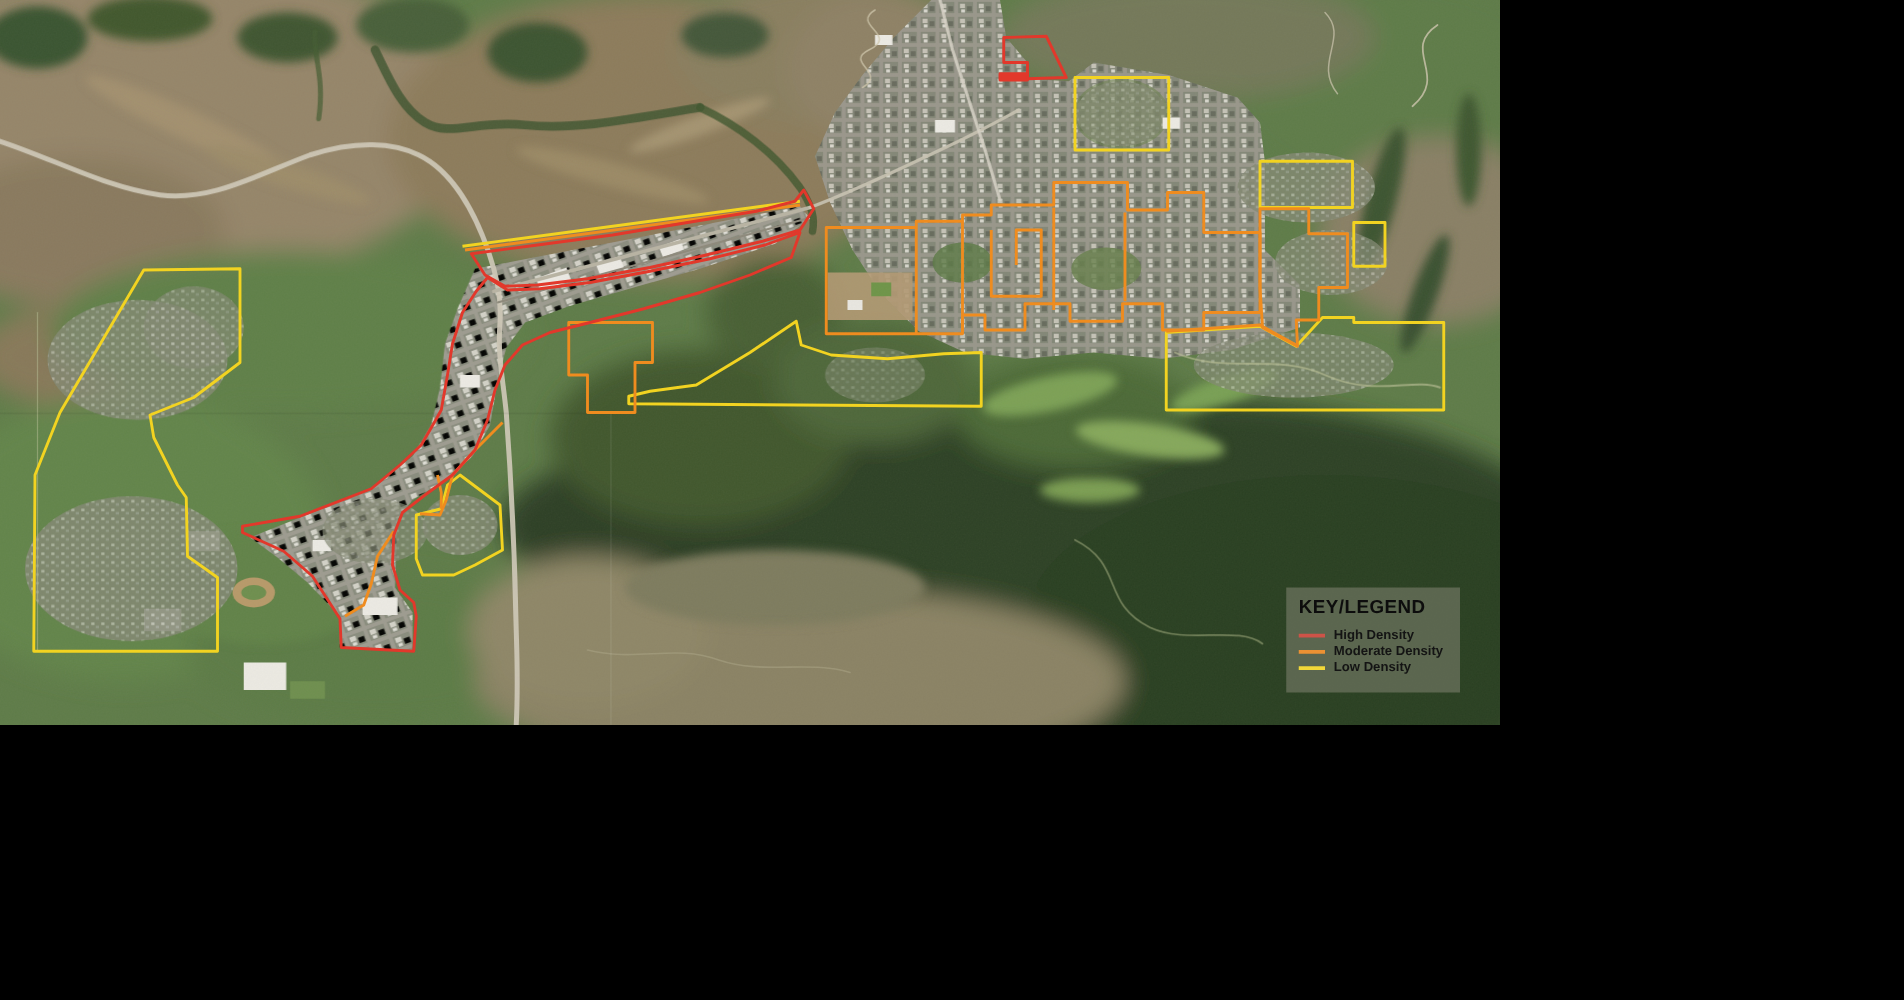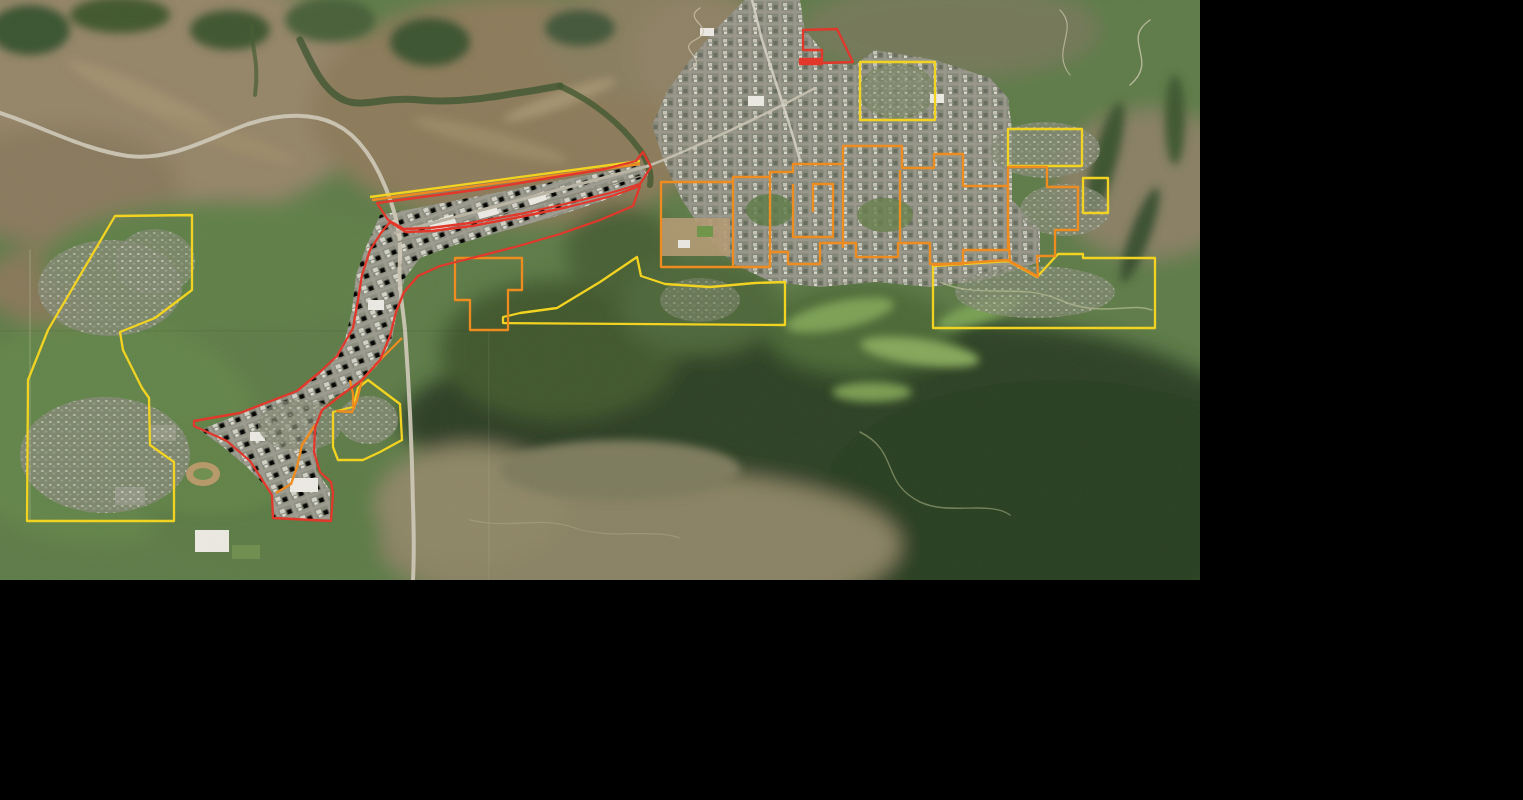--- a/index.html
+++ b/index.html
@@ -193,15 +193,32 @@
         <polygon points="1008,167 1047,167 1047,187 1078,187 1078,230 1055,230 1055,256 1037,256 1038,277 1010,262 1008,230" fill="none" stroke="#ef8c1f" stroke-width="2.3" stroke-linejoin="round"></polygon>
         <polyline points="933,265 1008,260 1037,276" fill="none" stroke="#ef8c1f" stroke-width="2.3" stroke-linejoin="round"></polyline>
         <polyline points="372,200 640,164" fill="none" stroke="#ef8c1f" stroke-width="2.3" stroke-linejoin="round"></polyline>
         <polyline points="350,380 353,394 353,407" fill="none" stroke="#ef8c1f" stroke-width="2.3" stroke-linejoin="round"></polyline>
         <polygon points="377,203 430,196 490,188 550,178 605,169 636,161 643,152 651,167 640,184 610,193 565,204 520,214 470,223 430,228 404,229 388,220" fill="none" stroke="#e2382b" stroke-width="2.3" stroke-linejoin="round"></polygon>
         <polygon points="390,222 406,232 432,231 472,226 520,217 568,207 612,196 640,186 633,206 600,220 560,234 515,247 472,258 440,266 418,276 404,292 396,312 390,336 380,360 362,380 340,396 322,410 315,428 314,452 320,472 331,482 333,493 331,521 273,518 272,495 250,461 227,441 194,426 194,421 240,413 297,391 320,372 337,356 348,337 353,328 358,300 362,275 370,250 381,233" fill="none" stroke="#e2382b" stroke-width="2.3" stroke-linejoin="round"></polygon>
         <polygon points="803,30 837,29 853,62 822,63 822,50 803,50" fill="none" stroke="#e2382b" stroke-width="2.3" stroke-linejoin="round"></polygon>
         <polygon points="800,59 822,59 822,64 800,64" fill="#e2382b" stroke="#e2382b" stroke-width="2.3" stroke-linejoin="round"></polygon>
       </svg>
 
+    <div class="legend">
+      <h1 class="legend-title">KEY/LEGEND</h1>
+      <div class="lg-rows">
+          <div class="lg-row">
+            <span class="lg-swatch" style="background: rgb(205, 83, 72);"></span>
+            <span class="lg-label">High Density</span>
+          </div>
+          <div class="lg-row">
+            <span class="lg-swatch" style="background: rgb(236, 145, 51);"></span>
+            <span class="lg-label">Moderate Density</span>
+          </div>
+          <div class="lg-row">
+            <span class="lg-swatch" style="background: rgb(242, 216, 57);"></span>
+            <span class="lg-label">Low Density</span>
+          </div>
+        </div>
+    </div>
 
   </div>
 </div>
 
 </body></html>

